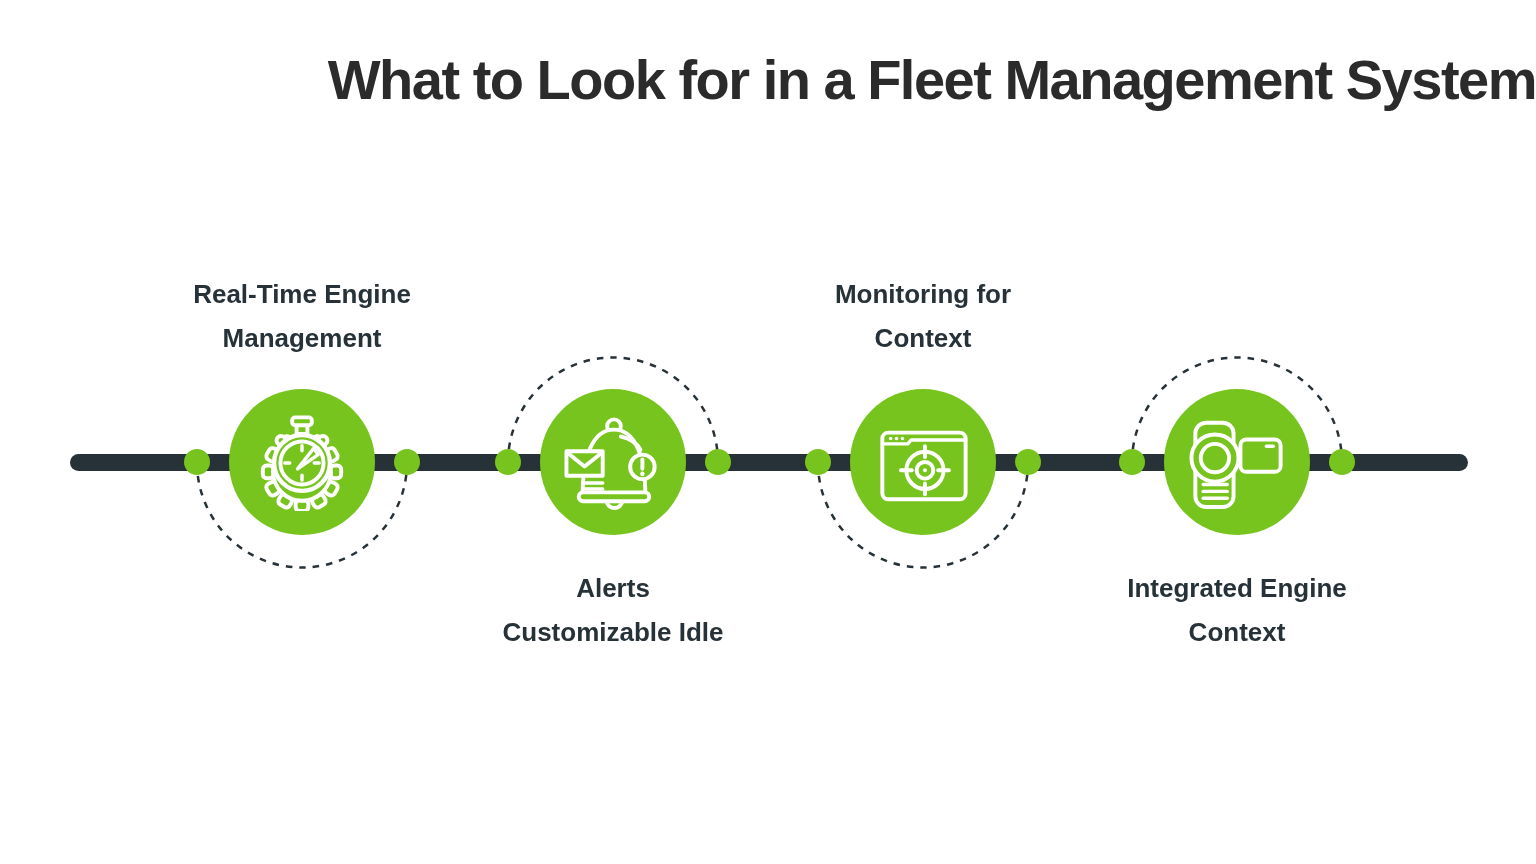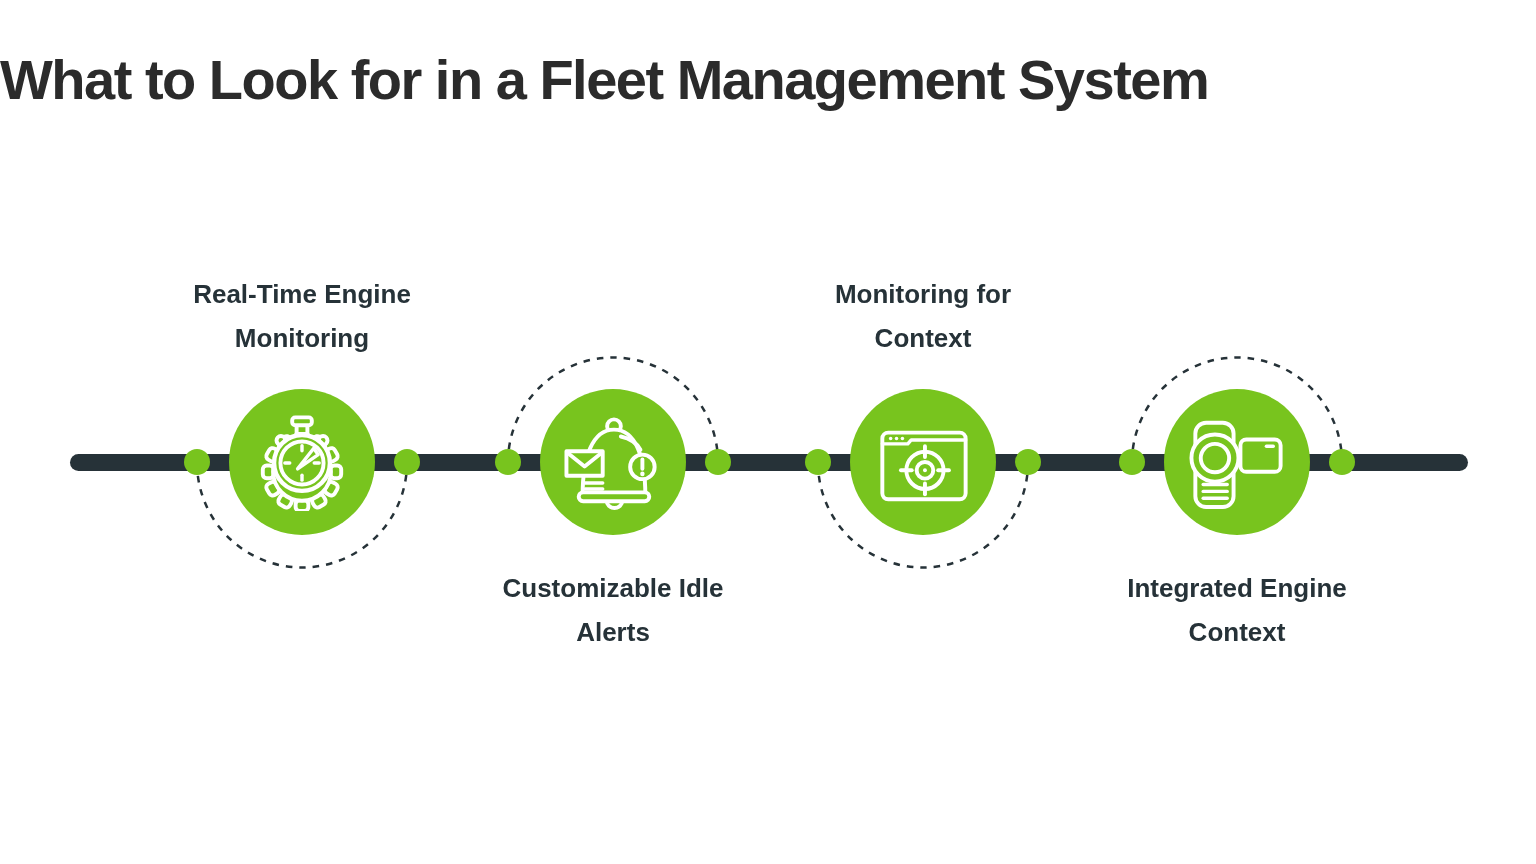--- a/index.html
+++ b/index.html
@@ -5,21 +5,21 @@
   html,body{margin:0;padding:0;background:#fff;}
   .canvas{
     position:relative;
     width:1536px;height:864px;
     background:#ffffff;
     overflow:hidden;
     font-family:"Liberation Sans", sans-serif;
   }
   .title{
     position:absolute;left:0;right:0;top:47px;
-    text-align:left;
+    text-align:right;
     font-size:56px;font-weight:bold;letter-spacing:-1.5px;
     color:#2b2b2b;margin:0;
   }
   .timeline-line{
     position:absolute;left:70px;top:453.5px;
     width:1398px;height:17px;border-radius:9px;
     background:#263238;
   }
   .item{position:absolute;top:0;height:652px;width:320px;}
   .i1{left:calc(302px - 160px);}
@@ -56,21 +56,21 @@
 
 <div class="canvas">
 
   <h1 class="title">What to Look for in a Fleet Management System</h1>
 
   <div class="timeline-line"></div>
 
   <div class="item i1">
     <div class="label above">
       <div>Real-Time Engine</div>
-      <div>Monitoring</div>
+      <div>Management</div>
     </div>
     <svg class="arc below" width="220" height="120" viewBox="0 0 220 120">
       <path d="M5,3.5 A105,105 0 0 0 215,3.5"></path>
     </svg>
     <div class="dot left"></div>
     <div class="dot right"></div>
     <div class="step-circle">
       <svg class="icon" viewBox="0 0 100 100">
         <g stroke-width="4">
           <rect class="fillg" x="43.5" y="20" width="13" height="11" rx="4" transform="rotate(0 50 60)"></rect>
@@ -120,22 +120,22 @@
         <rect class="fillg" x="2.5" y="39" width="37" height="25" stroke-width="4"></rect>
         <path d="M3.5,40.5 L21,54.5 L38.5,40.5" stroke-width="4"></path>
         <line x1="21.5" y1="71.5" x2="39.5" y2="71.5" stroke-width="3.5"></line>
         <line x1="21.5" y1="77.5" x2="39.5" y2="77.5" stroke-width="3.5"></line>
         <circle class="fillg" cx="80" cy="55" r="12.5" stroke-width="4"></circle>
         <line x1="80" y1="47.5" x2="80" y2="57" stroke-width="4"></line>
         <line x1="80" y1="62" x2="80" y2="62.2" stroke-width="4.5"></line>
       </svg>
     </div>
     <div class="label below">
+      <div>Alerts</div>
       <div>Customizable Idle</div>
-      <div>Alerts</div>
     </div>
   </div>
 
   <div class="item i3">
     <div class="label above">
       <div>Monitoring for</div>
       <div>Context</div>
     </div>
     <svg class="arc below" width="220" height="120" viewBox="0 0 220 120">
       <path d="M5,3.5 A105,105 0 0 0 215,3.5"></path>

